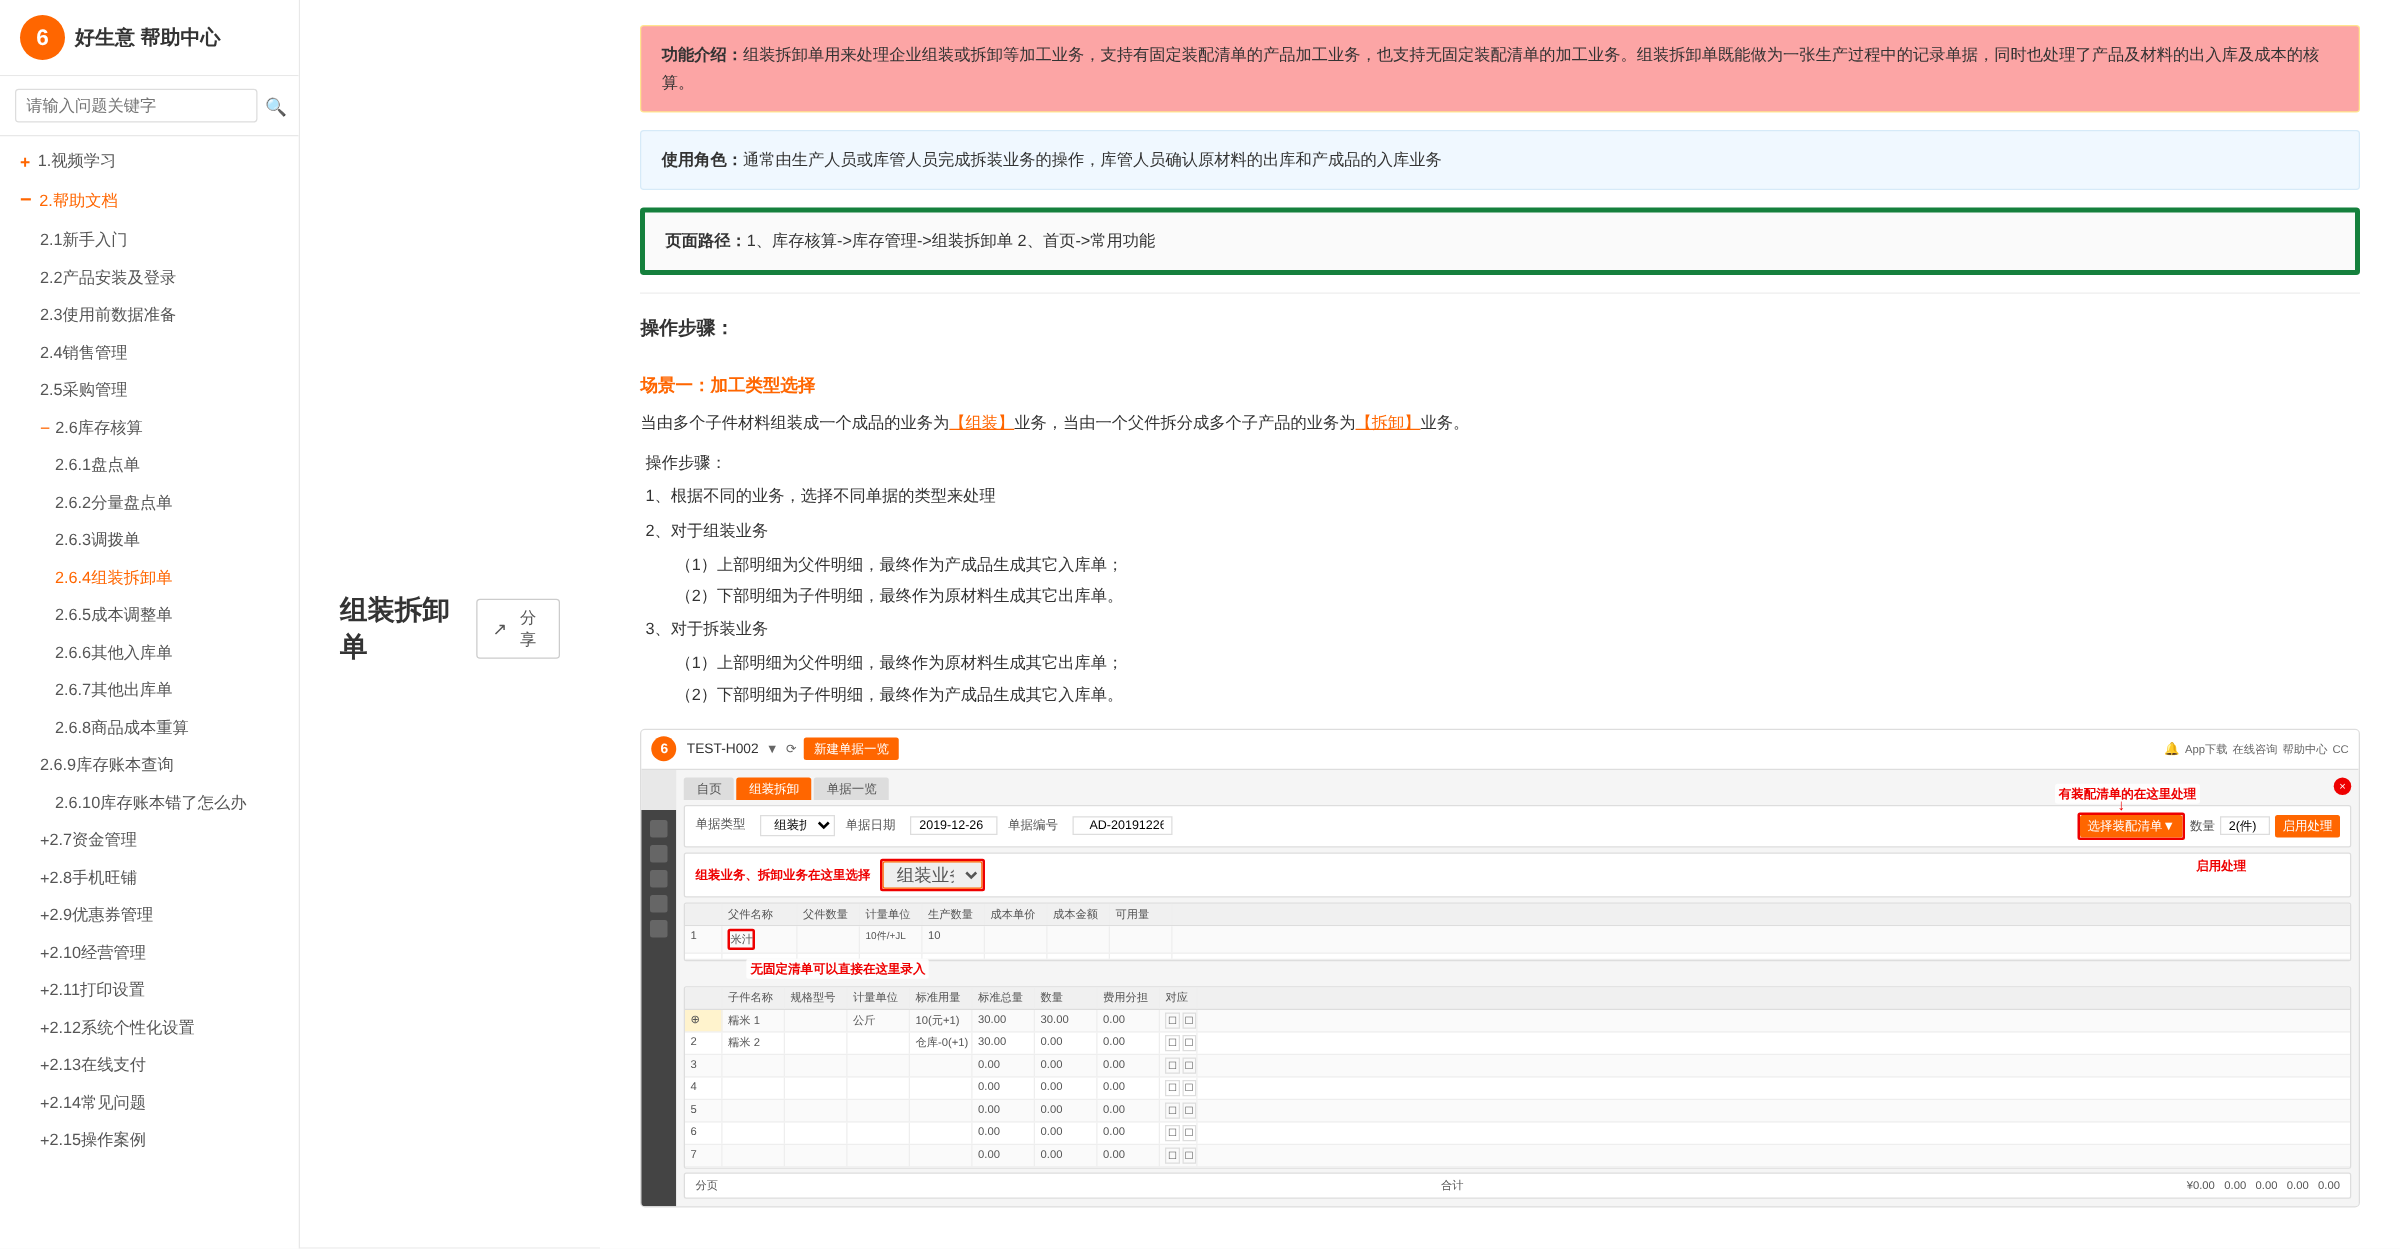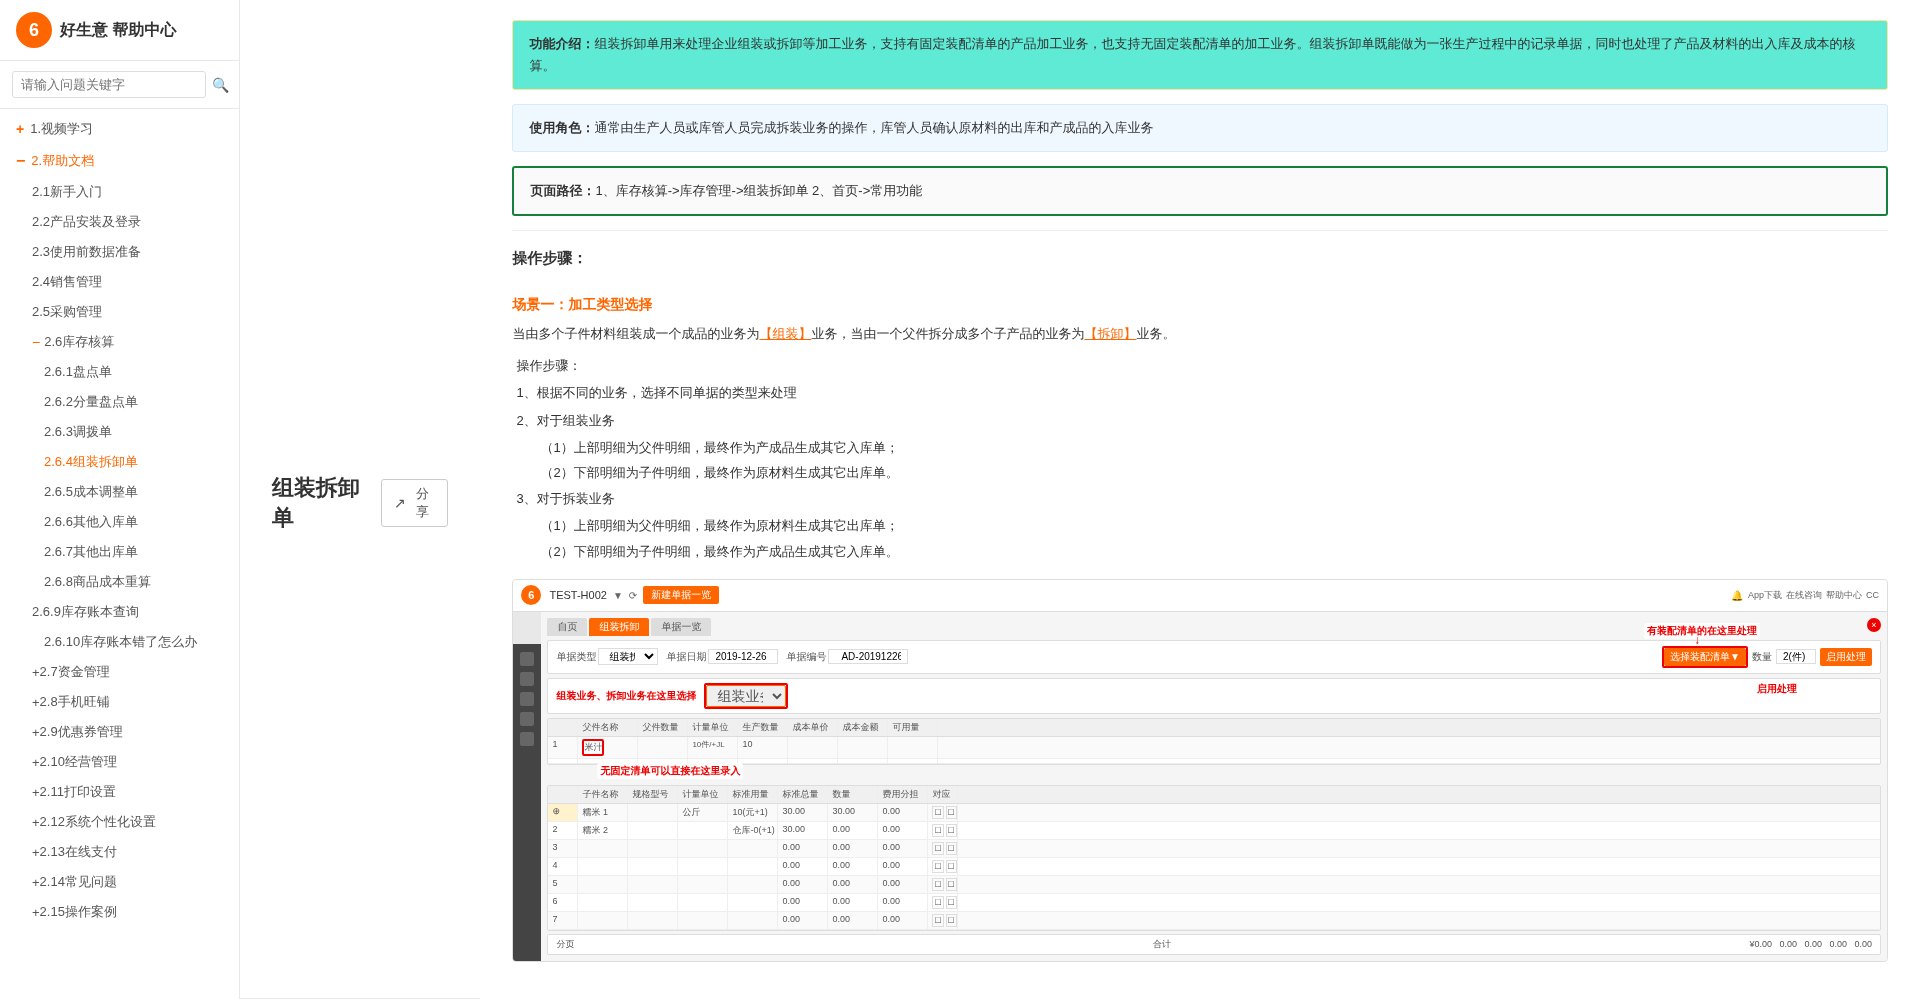--- a/index.html
+++ b/index.html
@@ -152,38 +152,38 @@
       background: #fff;
     }
 
     .share-icon { margin-right: 4px; font-size: 14px; }
 
     .content-body {
       padding: 20px 32px 40px 32px;
     }
 
     .info-block {
-      background: #5eead4;
+      background: #fca5a5;
       border: 1px solid #ffe58f;
       border-radius: 3px;
       padding: 12px 16px;
       margin-bottom: 14px;
       font-size: 13px;
       line-height: 1.7;
       color: #333;
     }
 
     .info-block.light {
       background: #f0f8ff;
       border: 1px solid #d6eaf8;
     }
 
     .info-block.path-block {
       background: #fafafa;
-      border: 2px solid #15803d;
+      border: 4px solid #15803d;
     }
 
     .section-heading {
       font-size: 15px;
       font-weight: bold;
       color: #333;
       margin: 18px 0 10px 0;
     }
 
     .sub-heading {
@@ -348,22 +348,21 @@
       display: flex;
       align-items: center;
       gap: 8px;
       font-size: 10px;
       color: #555;
       position: relative;
     }
 
     .ss-form-field {
       display: flex;
-      align-items: center;
-      gap: 2px;
+      gap: 12px;
     }
 
     .ss-input-box {
       border: 1px solid #ddd;
       background: #fff;
       padding: 1px 6px;
       font-size: 10px;
       width: 80px;
     }
 

